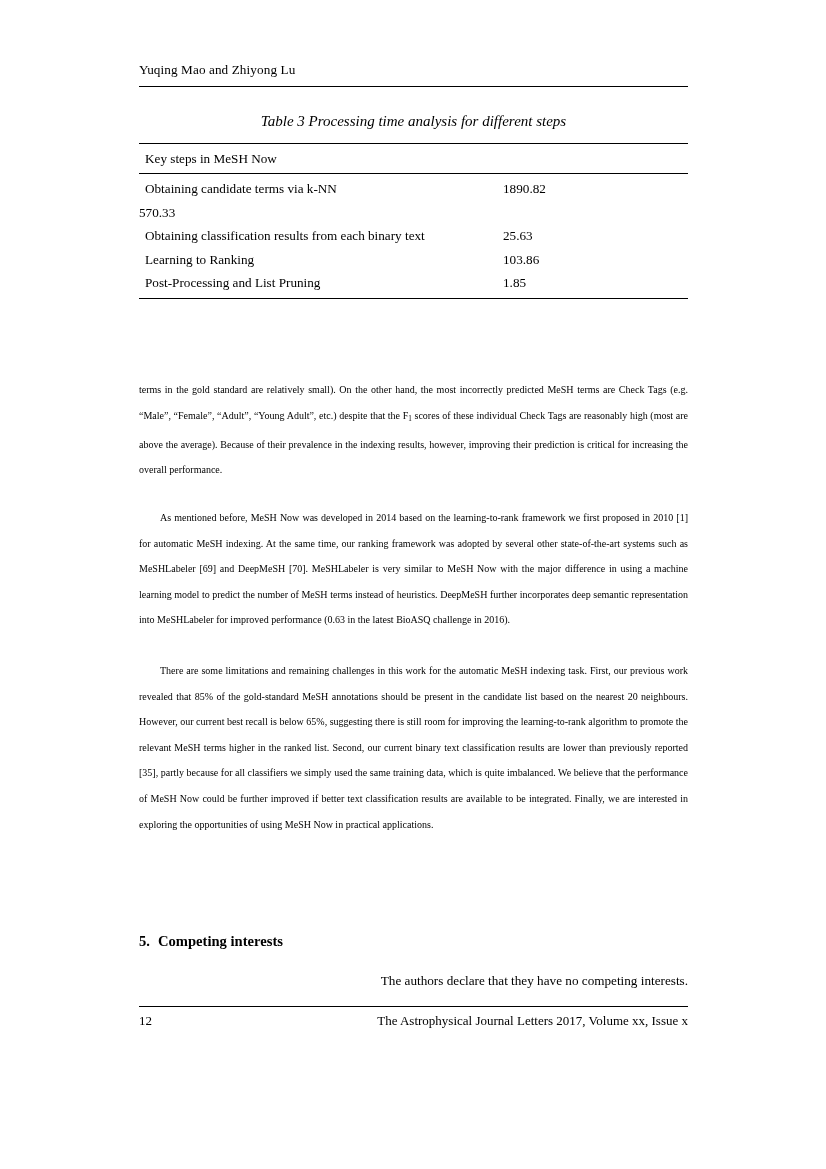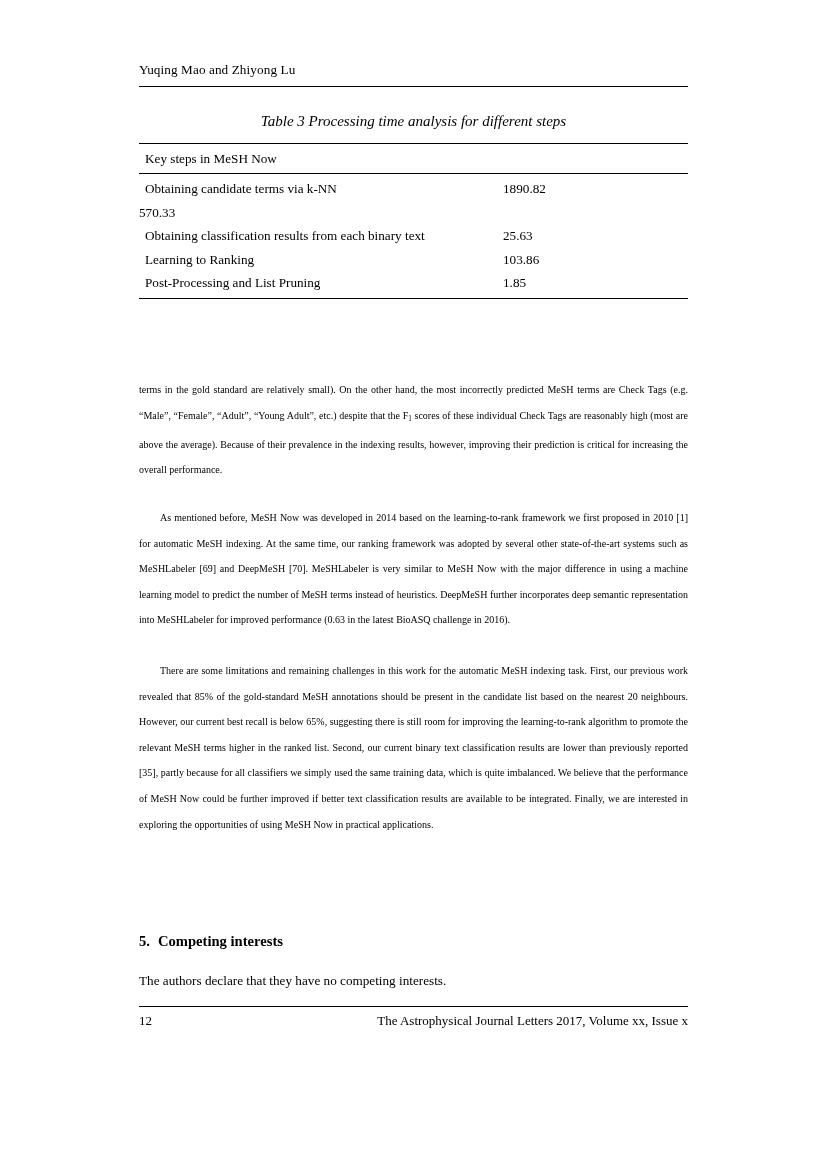--- a/index.html
+++ b/index.html
@@ -224,21 +224,21 @@
   </div>
 
   <div class="bodytext" style="top:658px;">
     <p class="indent">There are some limitations and remaining challenges in this work for the automatic MeSH indexing task. First, our previous work revealed that 85% of the gold-standard MeSH annotations should be present in the candidate list based on the nearest 20 neighbours. However, our current best recall is below 65%, suggesting there is still room for improving the learning-to-rank algorithm to promote the relevant MeSH terms higher in the ranked list. Second, our current binary text classification results are lower than previously reported [35], partly because for all classifiers we simply used the same training data, which is quite imbalanced. We believe that the performance of MeSH Now could be further improved if better text classification results are available to be integrated. Finally, we are interested in exploring the opportunities of using MeSH Now in practical applications.</p>
   </div>
 
   <div class="section-head" style="top:931px;">
     <span class="num">5.</span><span>Competing interests</span>
   </div>
 
-  <div class="declare" style="top:971px;">The authors declare that they have no competing interests.</div>
+  <div class="declare" style="top:971px;text-align:right;">The authors declare that they have no competing interests.</div>
 
   <div class="foot-rule"></div>
   <div class="footer">
     <div class="pagenum">12</div>
     <div class="journal">The Astrophysical Journal Letters 2017, Volume xx, Issue x</div>
   </div>
 
 </div>
 
 </body></html>

